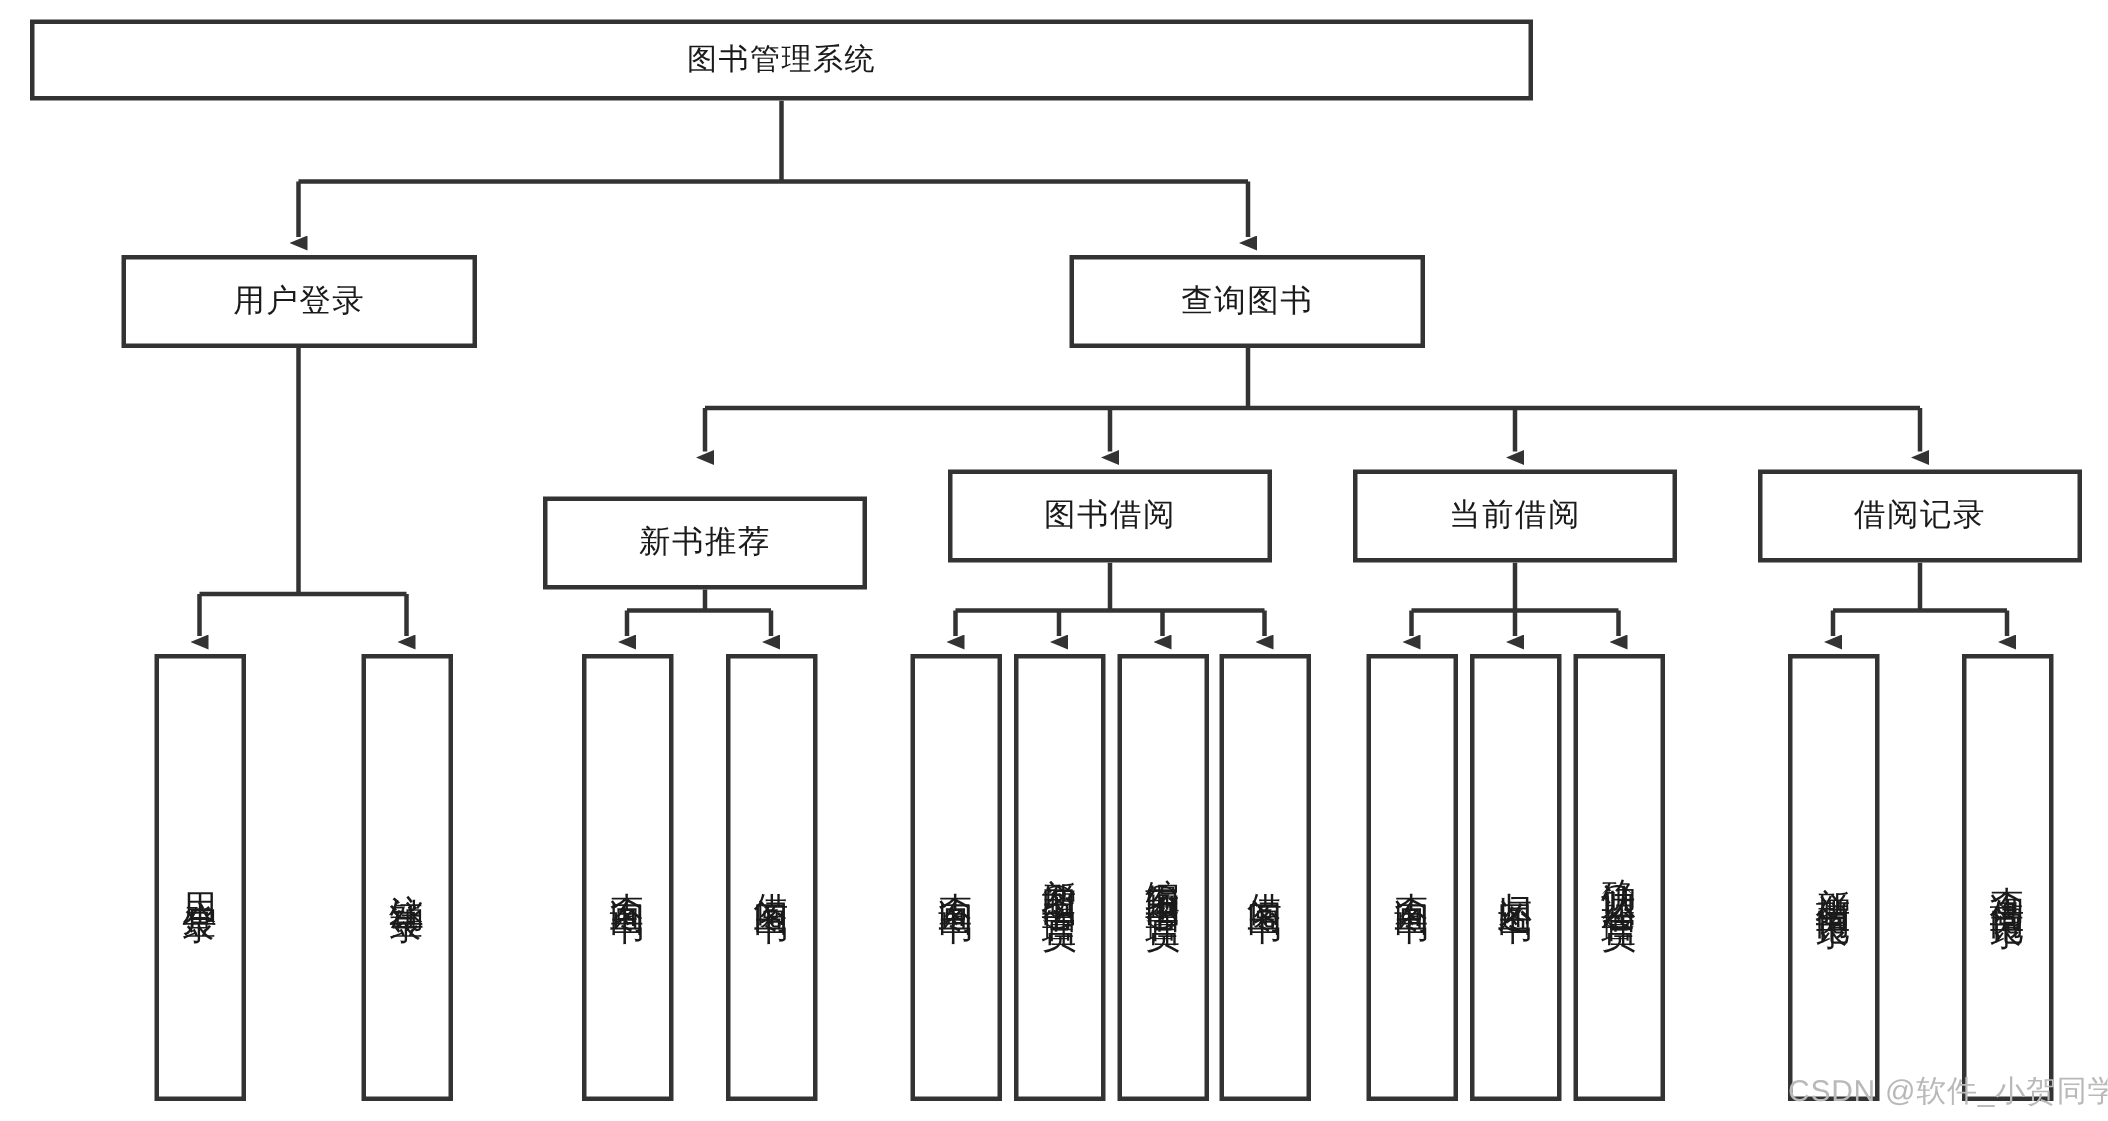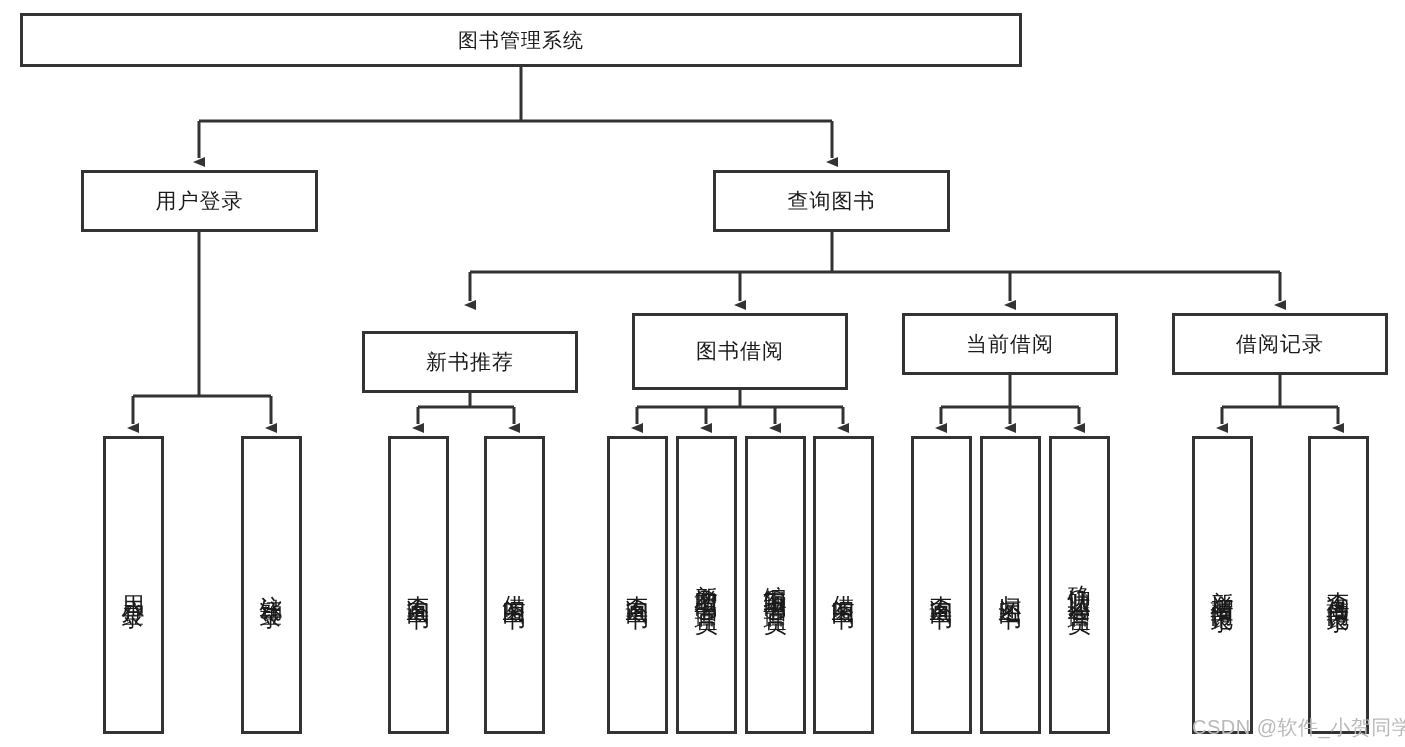--- a/index.html
+++ b/index.html
@@ -115,21 +115,21 @@
   <div class="node horiz" style="left:81px;top:170px;width:237px;height:62px;">
     <span class="lbl">用户登录</span>
   </div>
   <div class="node horiz" style="left:713px;top:170px;width:237px;height:62px;">
     <span class="lbl">查询图书</span>
   </div>
 
   <div class="node horiz" style="left:362px;top:313px;width:216px;height:62px;margin-top:18px;">
     <span class="lbl">新书推荐</span>
   </div>
-  <div class="node horiz" style="left:632px;top:313px;width:216px;height:77px;">
+  <div class="node horiz" style="left:632px;top:313px;width:216px;height:62px;">
     <span class="lbl">图书借阅</span>
   </div>
   <div class="node horiz" style="left:1172px;top:313px;width:216px;height:62px;">
     <span class="lbl">借阅记录</span>
   </div>
   <div class="node horiz" style="left:902px;top:313px;width:216px;height:62px;">
     <span class="lbl">当前借阅</span>
   </div>
 
   <div class="node vert" style="left:103px;top:436px;width:61px;height:298px;">

